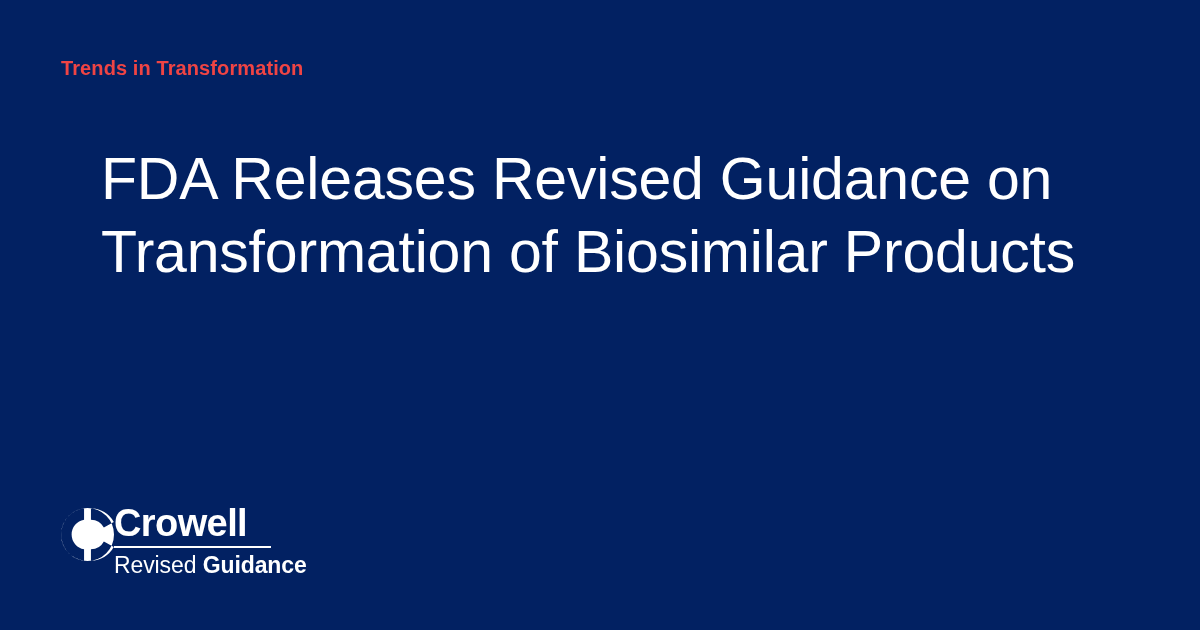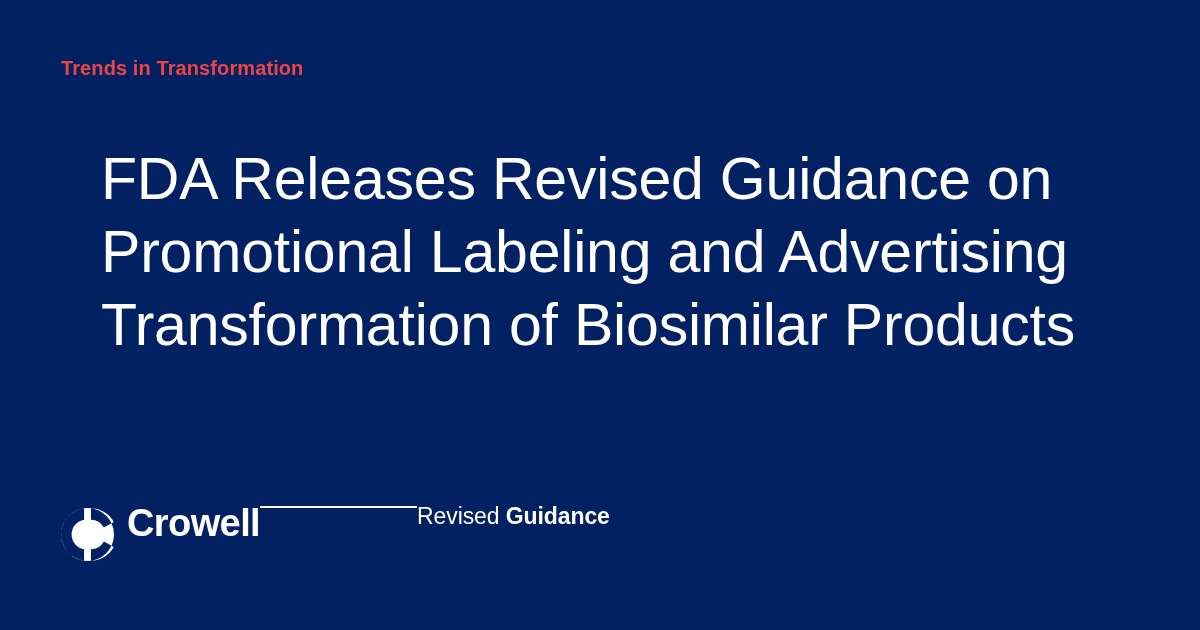--- a/index.html
+++ b/index.html
@@ -69,22 +69,22 @@
 
   #logo-mark {
     width: 53px;
     height: 53px;
     margin-top: 5px;
     flex: 0 0 auto;
     display: block;
   }
 
   #logo-words {
-    margin-left: 13px;
     display: flex;
+    flex-direction: column;
     align-items: flex-start;
   }
 
   #logo-wordmark {
     font-size: 38px;
     font-weight: bold;
     color: #FFFFFF;
     line-height: 40px;
     letter-spacing: -0.6px;
     white-space: nowrap;
@@ -116,21 +116,20 @@
 </style>
 </head>
 <body>
 
 <div id="card">
 
   <div id="eyebrow">Trends in Transformation</div>
 
   <h1 id="headline">
     <span class="hl-line">FDA Releases Revised Guidance on</span>
-    <span class="hl-line">Promotional Labeling and Advertising</span>
     <span class="hl-line">Transformation of Biosimilar Products</span>
   </h1>
 
   <div id="logo">
 
     <svg id="logo-mark" viewBox="0 0 100 100" xmlns="http://www.w3.org/2000/svg" aria-hidden="true">
 
       <path fill="#FFFFFF" fill-rule="evenodd" d="M50,0 A50,50 0 1,0 50,100 A50,50 0 1,0 50,0 Z
                M56.5,0.45 L56.5,22.2 A28.2,28.2 0 0,1 80.9,37.0 L99.6,26.2
                A50,50 0 0,0 56.5,0.45 Z

